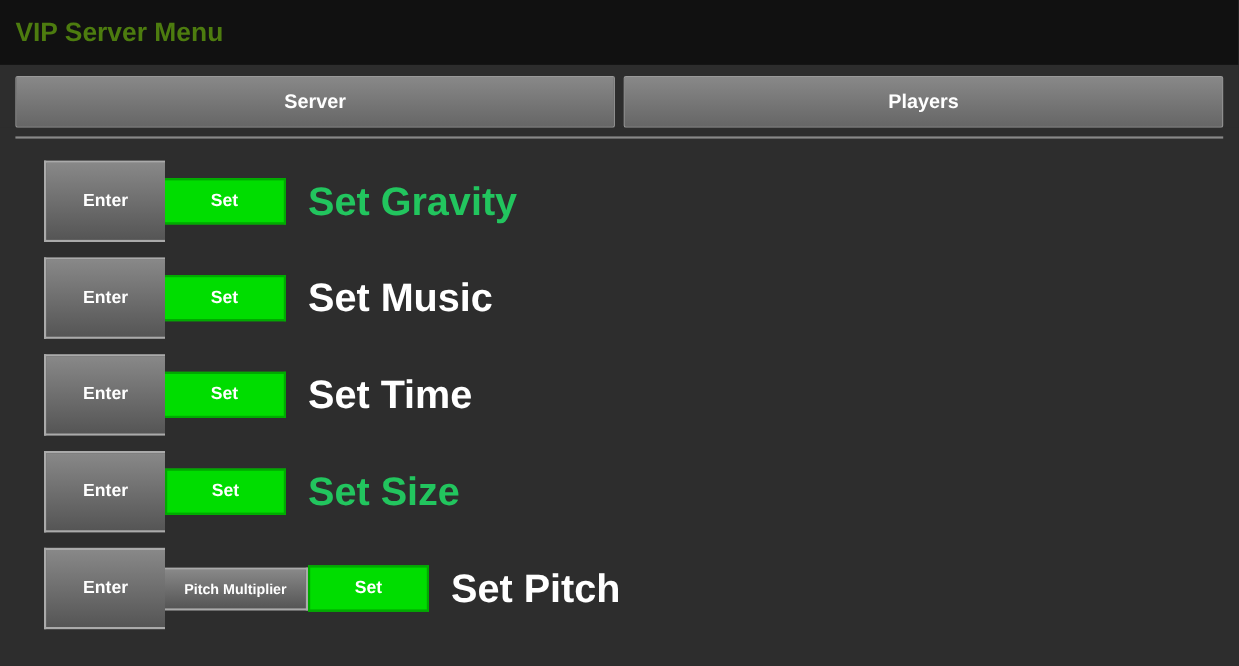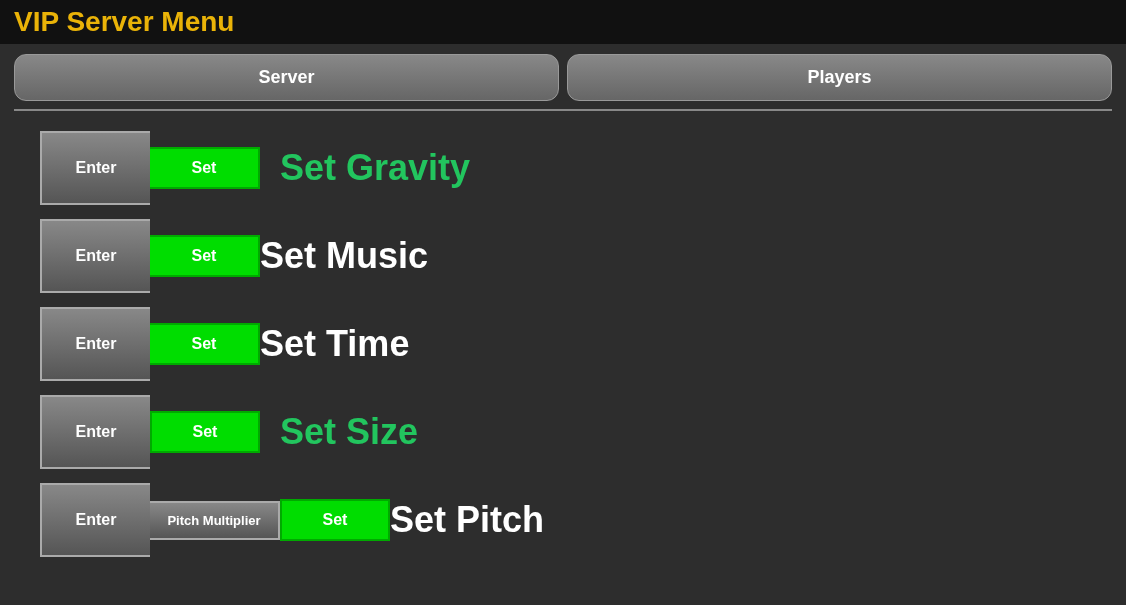--- a/index.html
+++ b/index.html
@@ -11,25 +11,25 @@
     body {
       width: 1126px;
       height: 605px;
       background-color: #2d2d2d;
       font-family: Arial, sans-serif;
       overflow: hidden;
     }
 
     #title-bar {
       background-color: #111111;
-      color: #eab308;
-      font-size: 28px;
+      color: #4d7c0f;
+      font-size: 24px;
       font-weight: bold;
       padding: 8px 14px;
-      height: 44px;
+      height: 59px;
       display: flex;
       align-items: center;
     }
 
     #tab-bar {
       display: flex;
       flex-direction: row;
       padding: 10px 14px 0 14px;
       gap: 8px;
       background-color: #2d2d2d;
@@ -38,21 +38,21 @@
     .tab-btn {
       flex: 1;
       background: linear-gradient(to bottom, #888888, #666666);
       border: 1px solid #999;
       color: white;
       font-size: 18px;
       font-weight: bold;
       padding: 12px 0;
       cursor: pointer;
       text-align: center;
-      border-radius: 12px;
+      border-radius: 2px;
     }
 
     #divider {
       height: 2px;
       background-color: #888;
       margin: 8px 14px 0 14px;
     }
 
     #content-area {
       padding: 20px 40px;
@@ -110,20 +110,21 @@
       color: white;
       font-size: 16px;
       font-weight: bold;
       padding: 10px 22px;
       cursor: pointer;
       min-width: 110px;
       text-align: center;
     }
 
     .row-label {
+      margin-left: 20px;
       font-size: 36px;
       font-weight: bold;
       color: white;
     }
 
     .row-label-red {
       margin-left: 20px;
       font-size: 36px;
       font-weight: bold;
       color: #22c55e;

